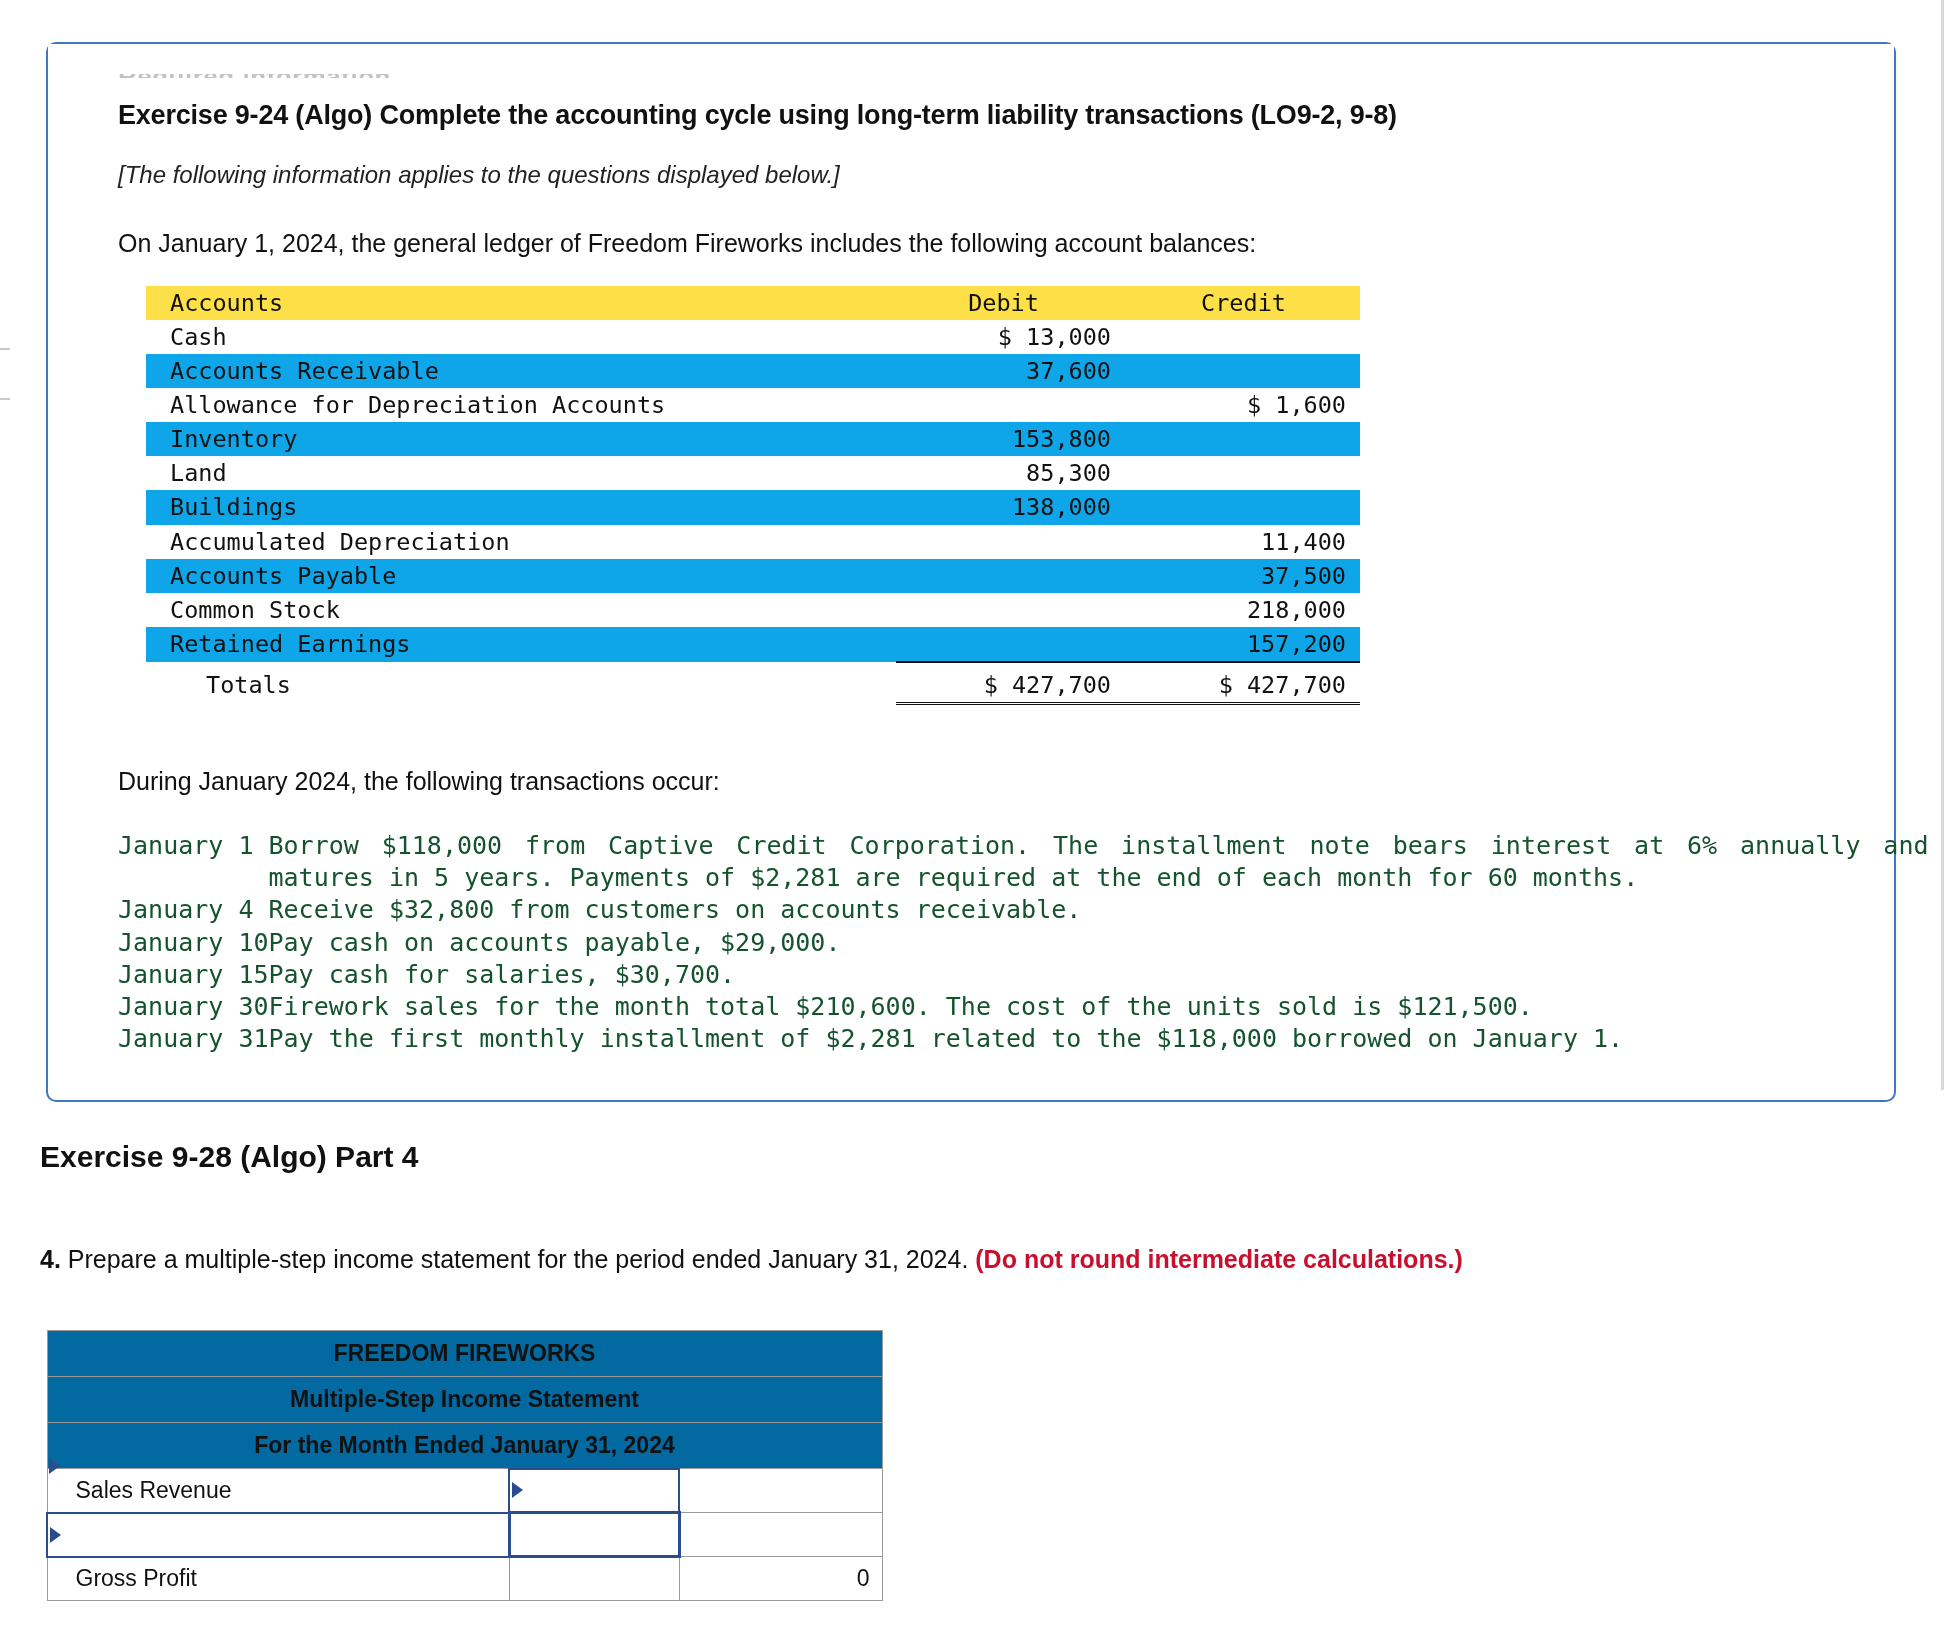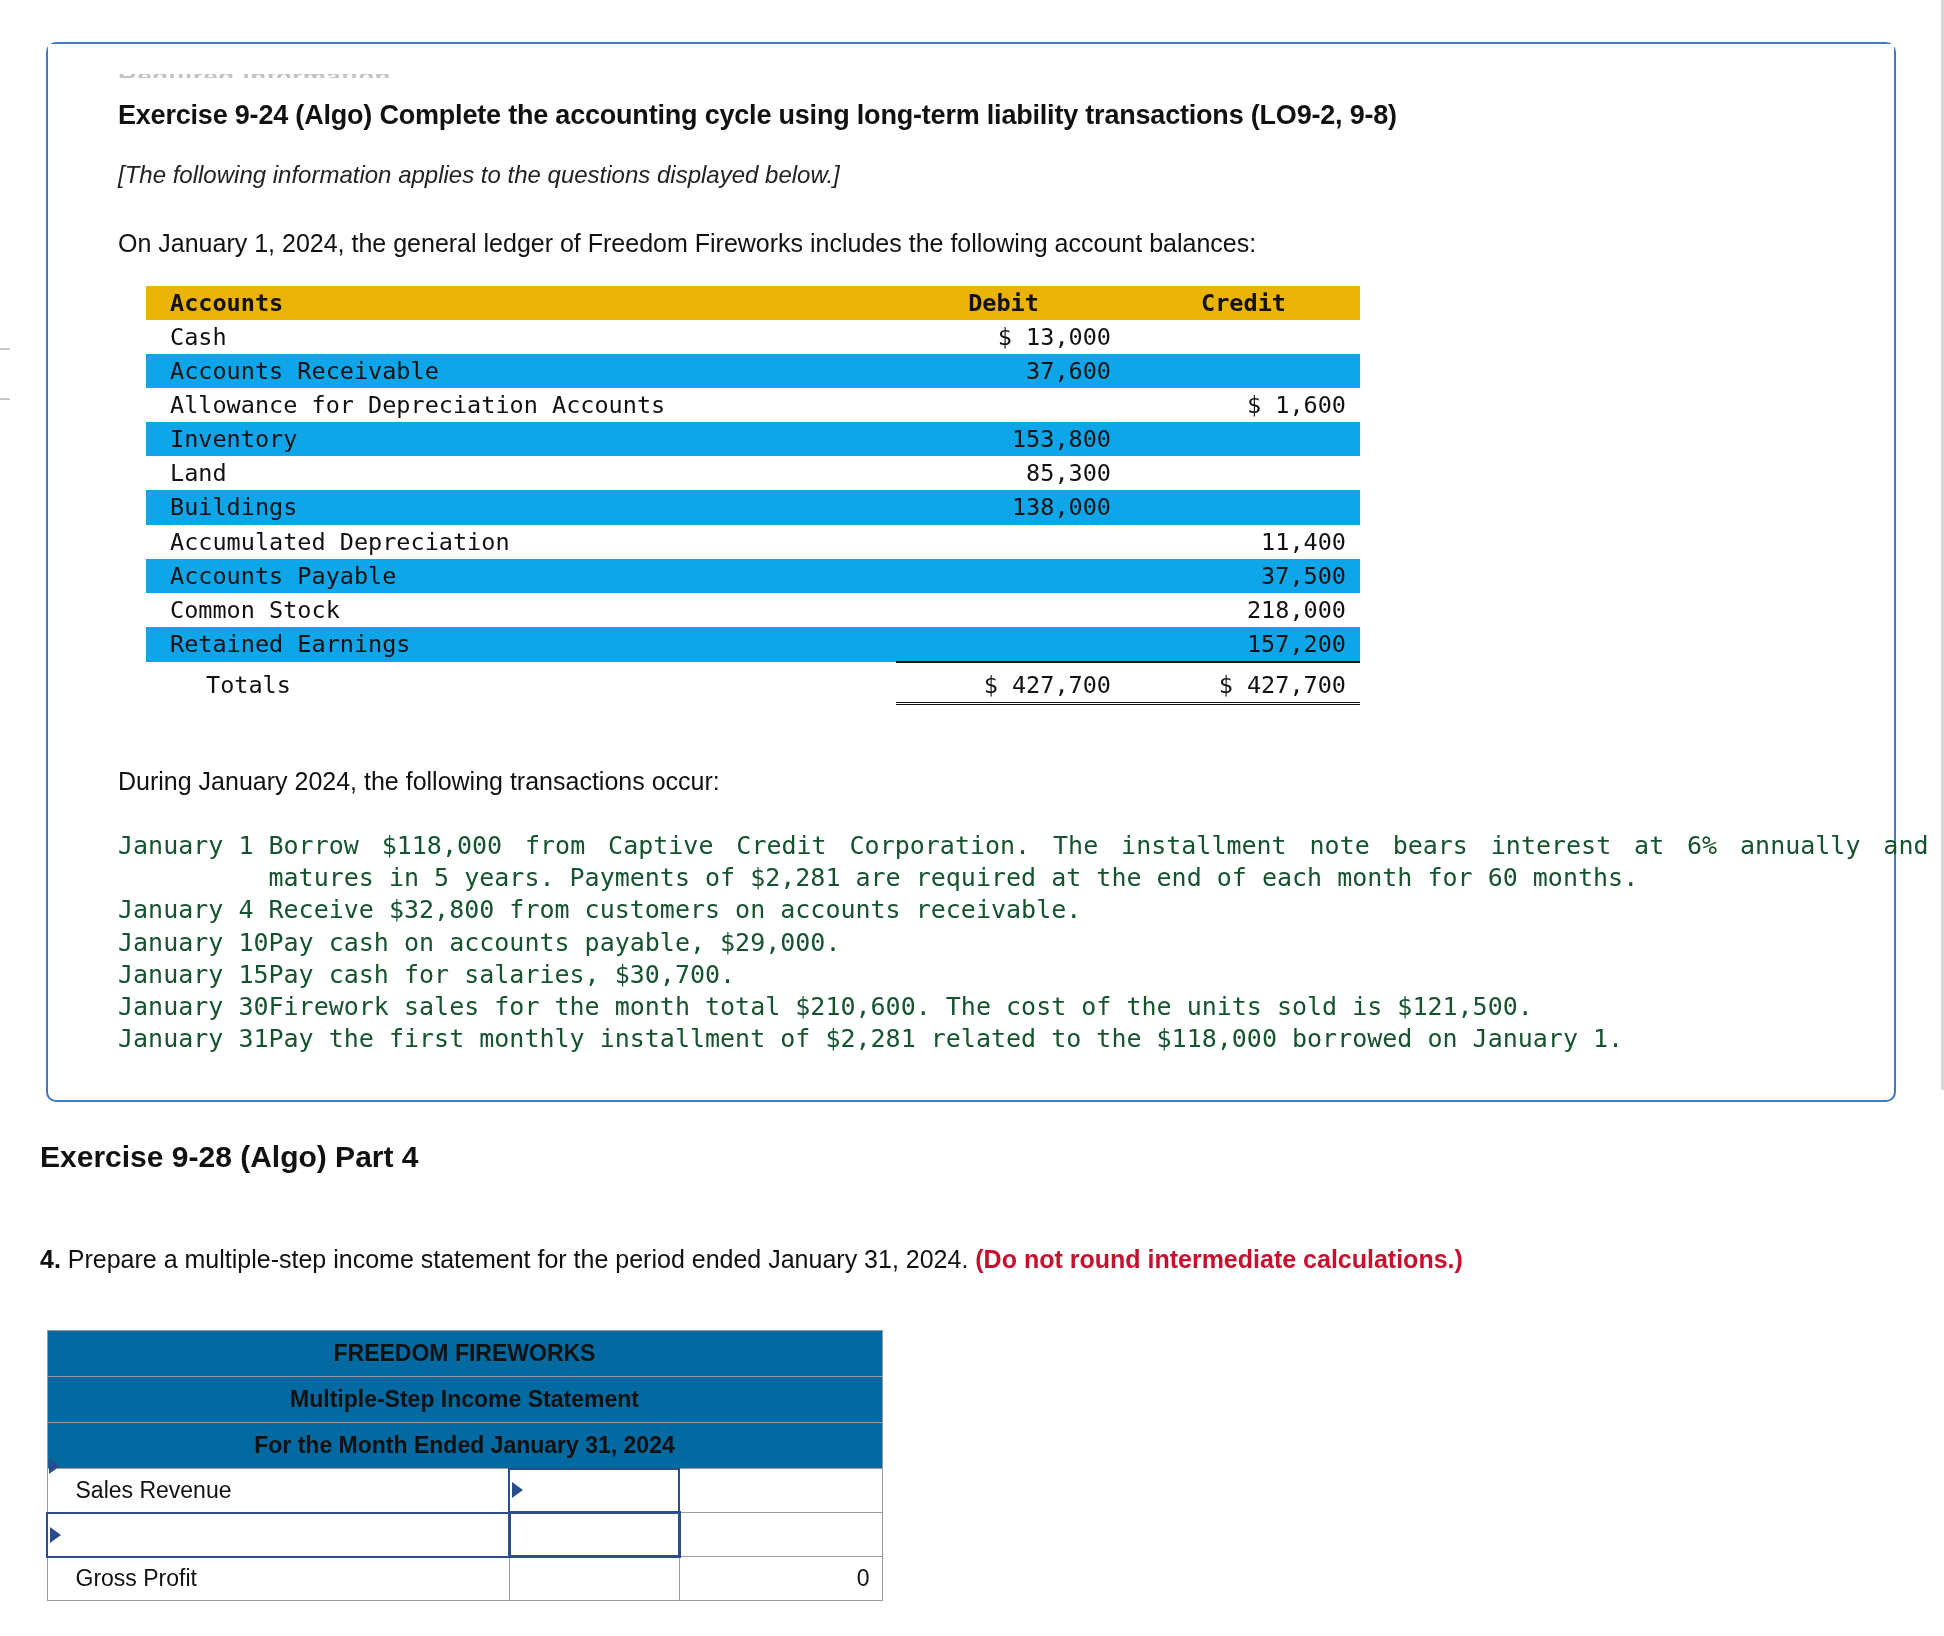--- a/index.html
+++ b/index.html
@@ -80,21 +80,21 @@
   }
   .ledger td, .ledger th {
     padding: 2px 0;
     white-space: pre;
     line-height: 1.28;
   }
   .ledger .c-acct { width: 690px; text-align: left; padding-left: 24px; }
   .ledger .c-deb  { width: 215px; text-align: right; padding-right: 30px; }
   .ledger .c-cre  { width: 205px; text-align: right; padding-right: 14px; }
   .ledger tr.shade td { background: #0ea5e9; }
-  .ledger tr.head td { background: #eab308; font-weight: 700; text-align: center; }
+  .ledger tr.head td { background: #fde047; font-weight: 400; text-align: center; }
   .ledger tr.head td.c-acct { text-align: left; }
   .ledger tr.totals td { padding-top: 7px; }
   .ledger tr.totals td.c-deb, .ledger tr.totals td.c-cre {
     border-top: 2px solid #111;
     border-bottom: 3px double #111;
   }
   .ledger tr.totals td.c-acct { padding-left: 60px; }
 
   .during {
     font-size: 25px;

